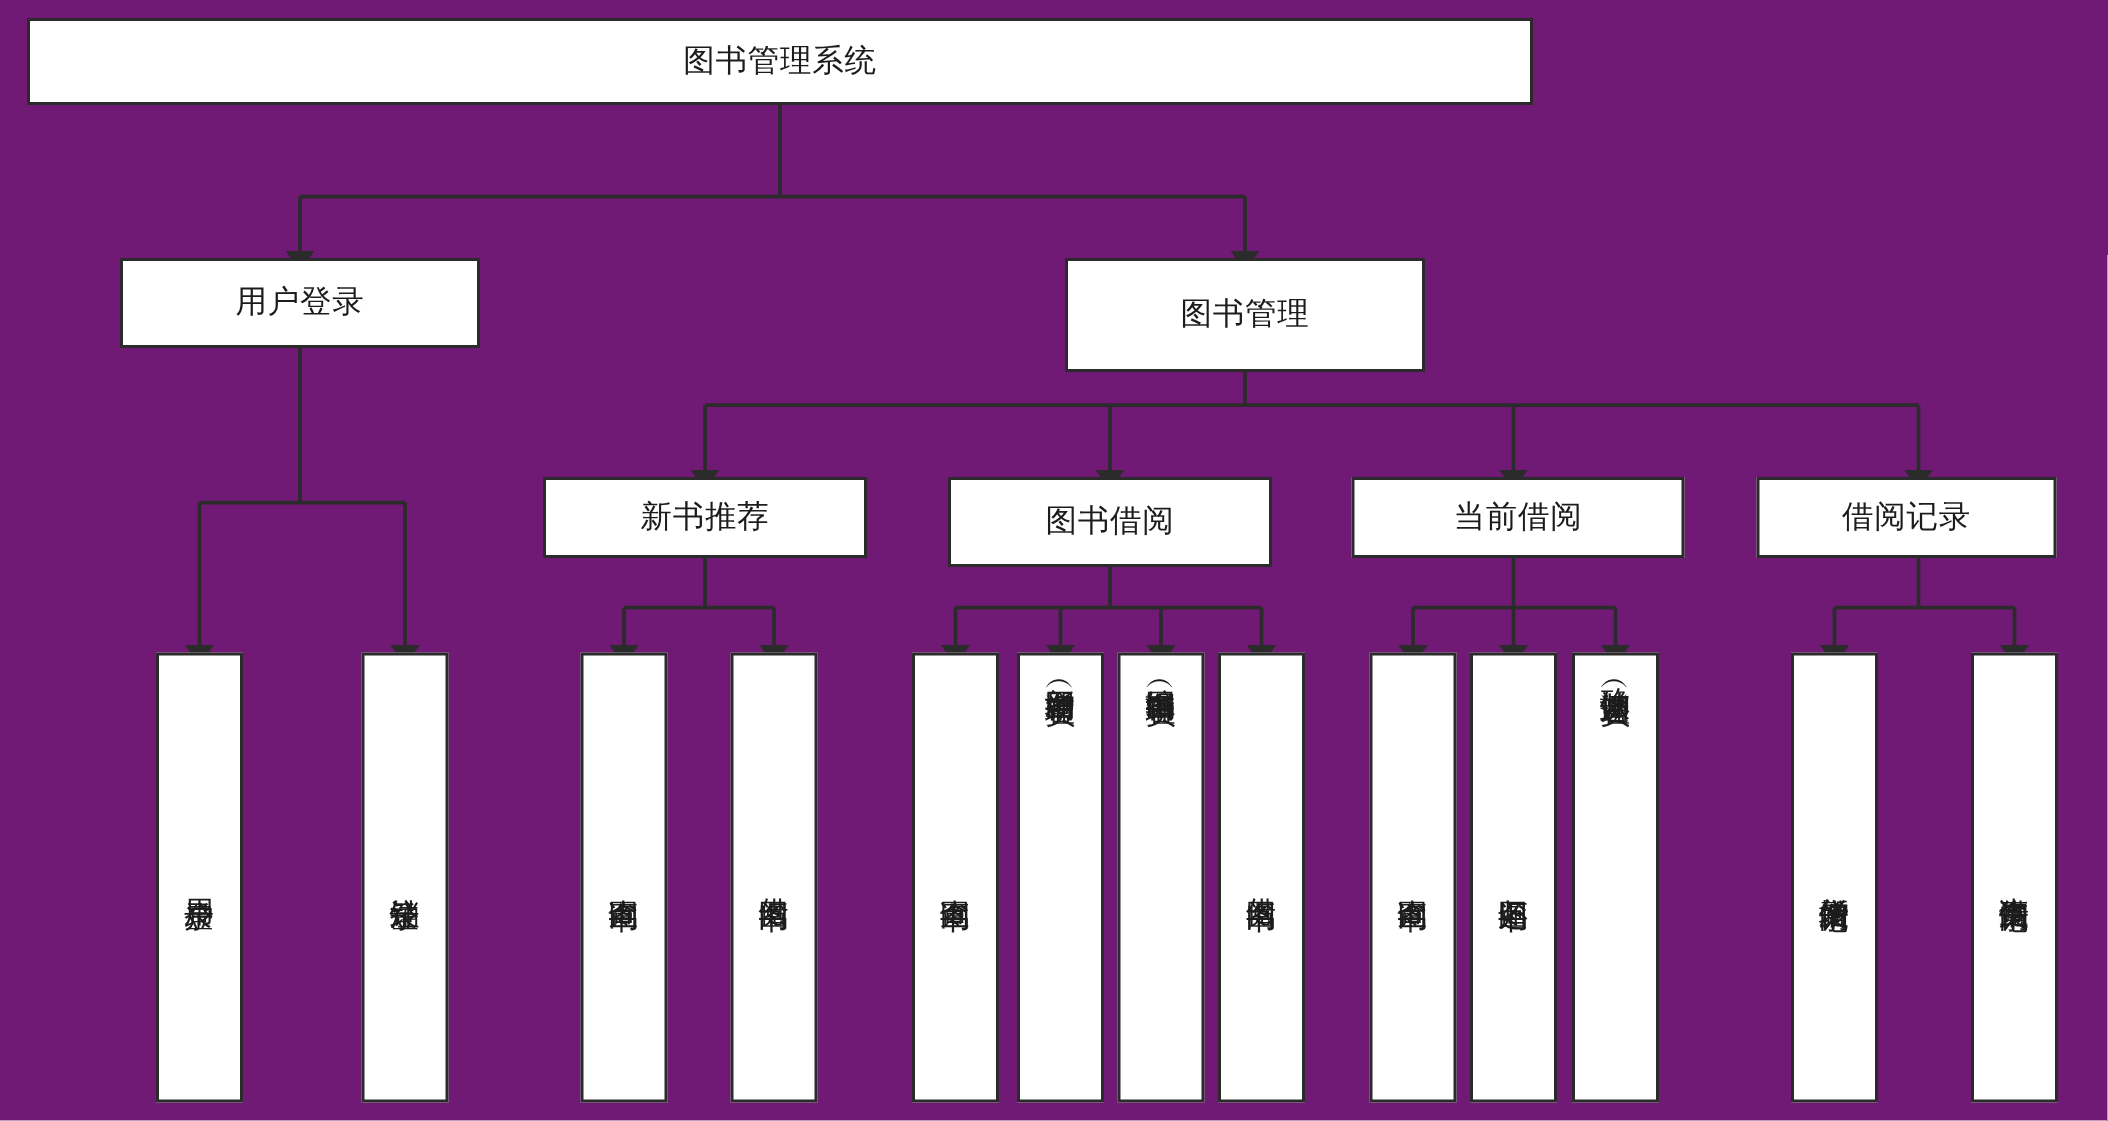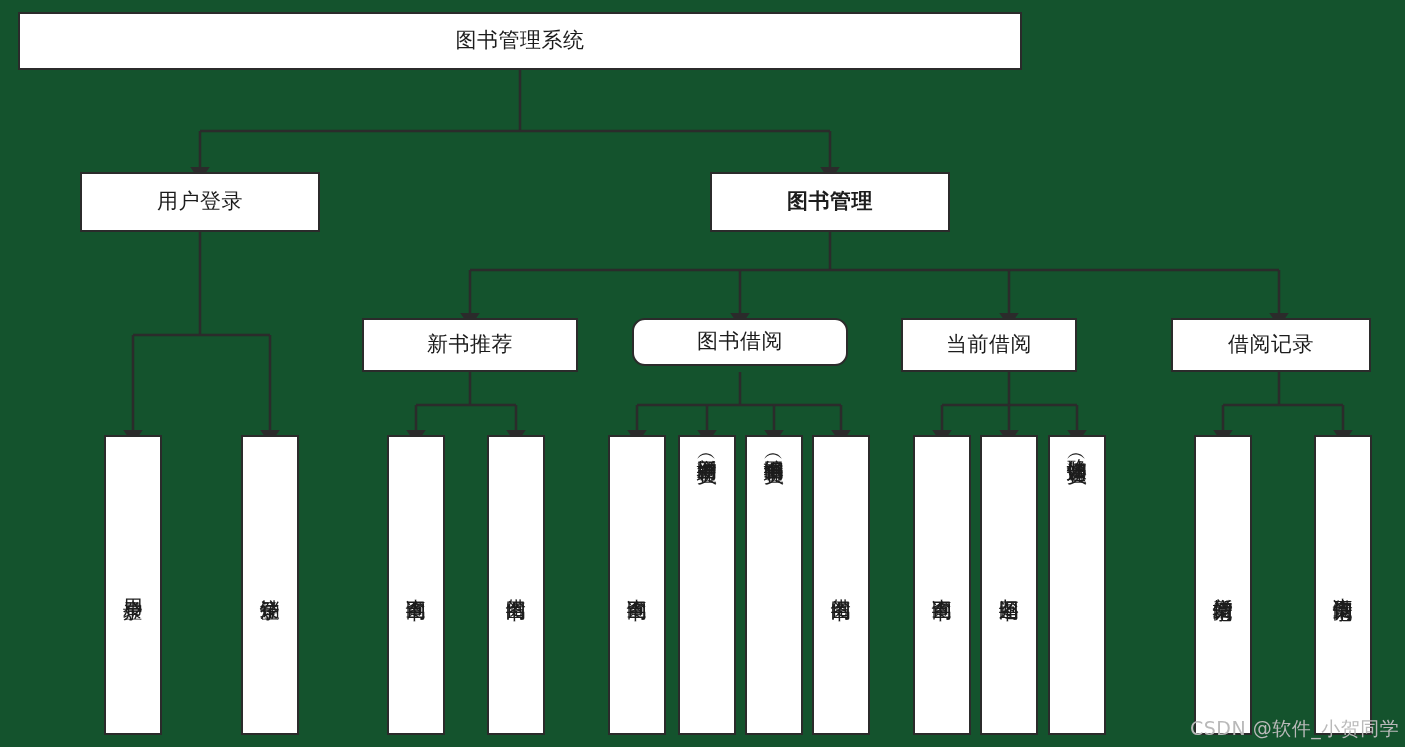--- a/index.html
+++ b/index.html
@@ -8,21 +8,21 @@
     padding: 0;
     background: #ffffff;
   }
   body {
     font-family: "DejaVu Sans", "Liberation Sans", sans-serif;
   }
   #diagram-root {
     position: relative;
     width: 1405px;
     height: 747px;
-    background: #14532d;
+    background: #701a75;
     overflow: hidden;
   }
   #diagram-svg {
     position: absolute;
     left: 0;
     top: 0;
     width: 1405px;
     height: 747px;
   }
   .node-box {
@@ -119,30 +119,30 @@
       </g>
   </svg>
 
   <div id="nodes-layer">
       <div class="node-box" style="left: 18px; top: 12px; width: 1004px; height: 58px;">
         <span class="node-label-h">图书管理系统</span>
       </div>
       <div class="node-box" style="left: 80px; top: 172px; width: 240px; height: 60px;">
         <span class="node-label-h">用户登录</span>
       </div>
-      <div class="node-box" style="left: 710px; top: 172px; width: 240px; height: 60px; font-weight: bold;">
+      <div class="node-box" style="left: 710px; top: 172px; width: 240px; height: 76px;">
         <span class="node-label-h">图书管理</span>
       </div>
       <div class="node-box" style="left: 362px; top: 318px; width: 216px; height: 54px; justify-content: center;">
         <span class="node-label-h">新书推荐</span>
       </div>
-      <div class="node-box" style="left: 632px; top: 318px; width: 216px; height: 48px; border-radius: 13px;">
+      <div class="node-box" style="left: 632px; top: 318px; width: 216px; height: 60px;">
         <span class="node-label-h">图书借阅</span>
       </div>
-      <div class="node-box" style="left: 901px; top: 318px; width: 176px; height: 54px;">
+      <div class="node-box" style="left: 901px; top: 318px; width: 222px; height: 54px;">
         <span class="node-label-h">当前借阅</span>
       </div>
       <div class="node-box" style="left: 1171px; top: 318px; width: 200px; height: 54px;">
         <span class="node-label-h">借阅记录</span>
       </div>
       <div class="node-box leaf-box" style="left: 104px; top: 435px; width: 58px; height: 300px;">
         <span class="node-label-v">用户登录</span>
       </div>
       <div class="node-box leaf-box" style="left: 241px; top: 435px; width: 58px; height: 300px;">
         <span class="node-label-v">注销登录</span>
@@ -175,15 +175,14 @@
         <span class="node-label-v">确认归还（管理员）</span>
       </div>
       <div class="node-box leaf-box" style="left: 1194px; top: 435px; width: 58px; height: 300px;">
         <span class="node-label-v">新增借阅记录</span>
       </div>
       <div class="node-box leaf-box" style="left: 1314px; top: 435px; width: 58px; height: 300px;">
         <span class="node-label-v">查询借阅记录</span>
       </div>
     </div>
 
-  <div id="watermark">CSDN @软件_小贺同学</div>
 
 </div>
 
 </body></html>

